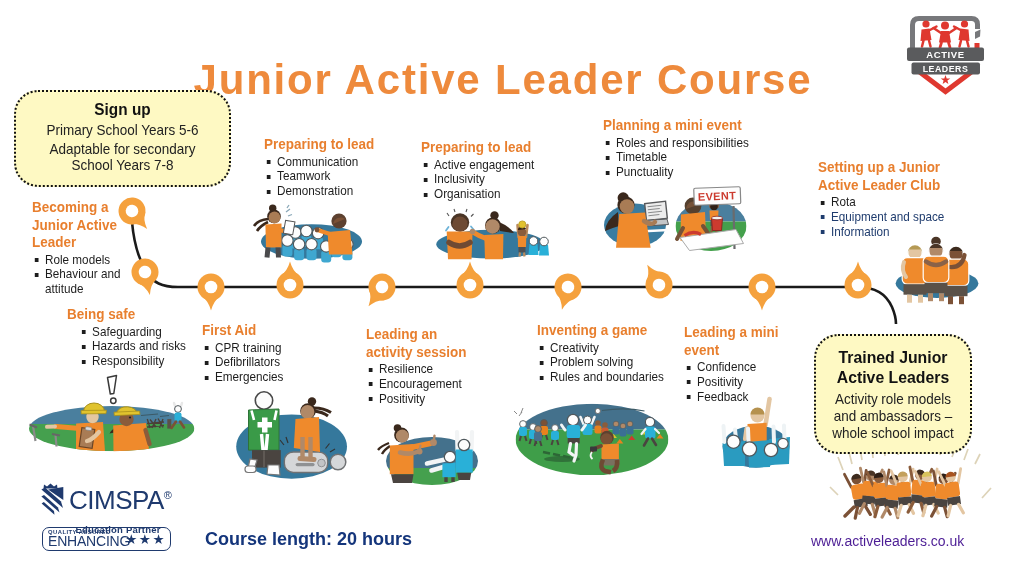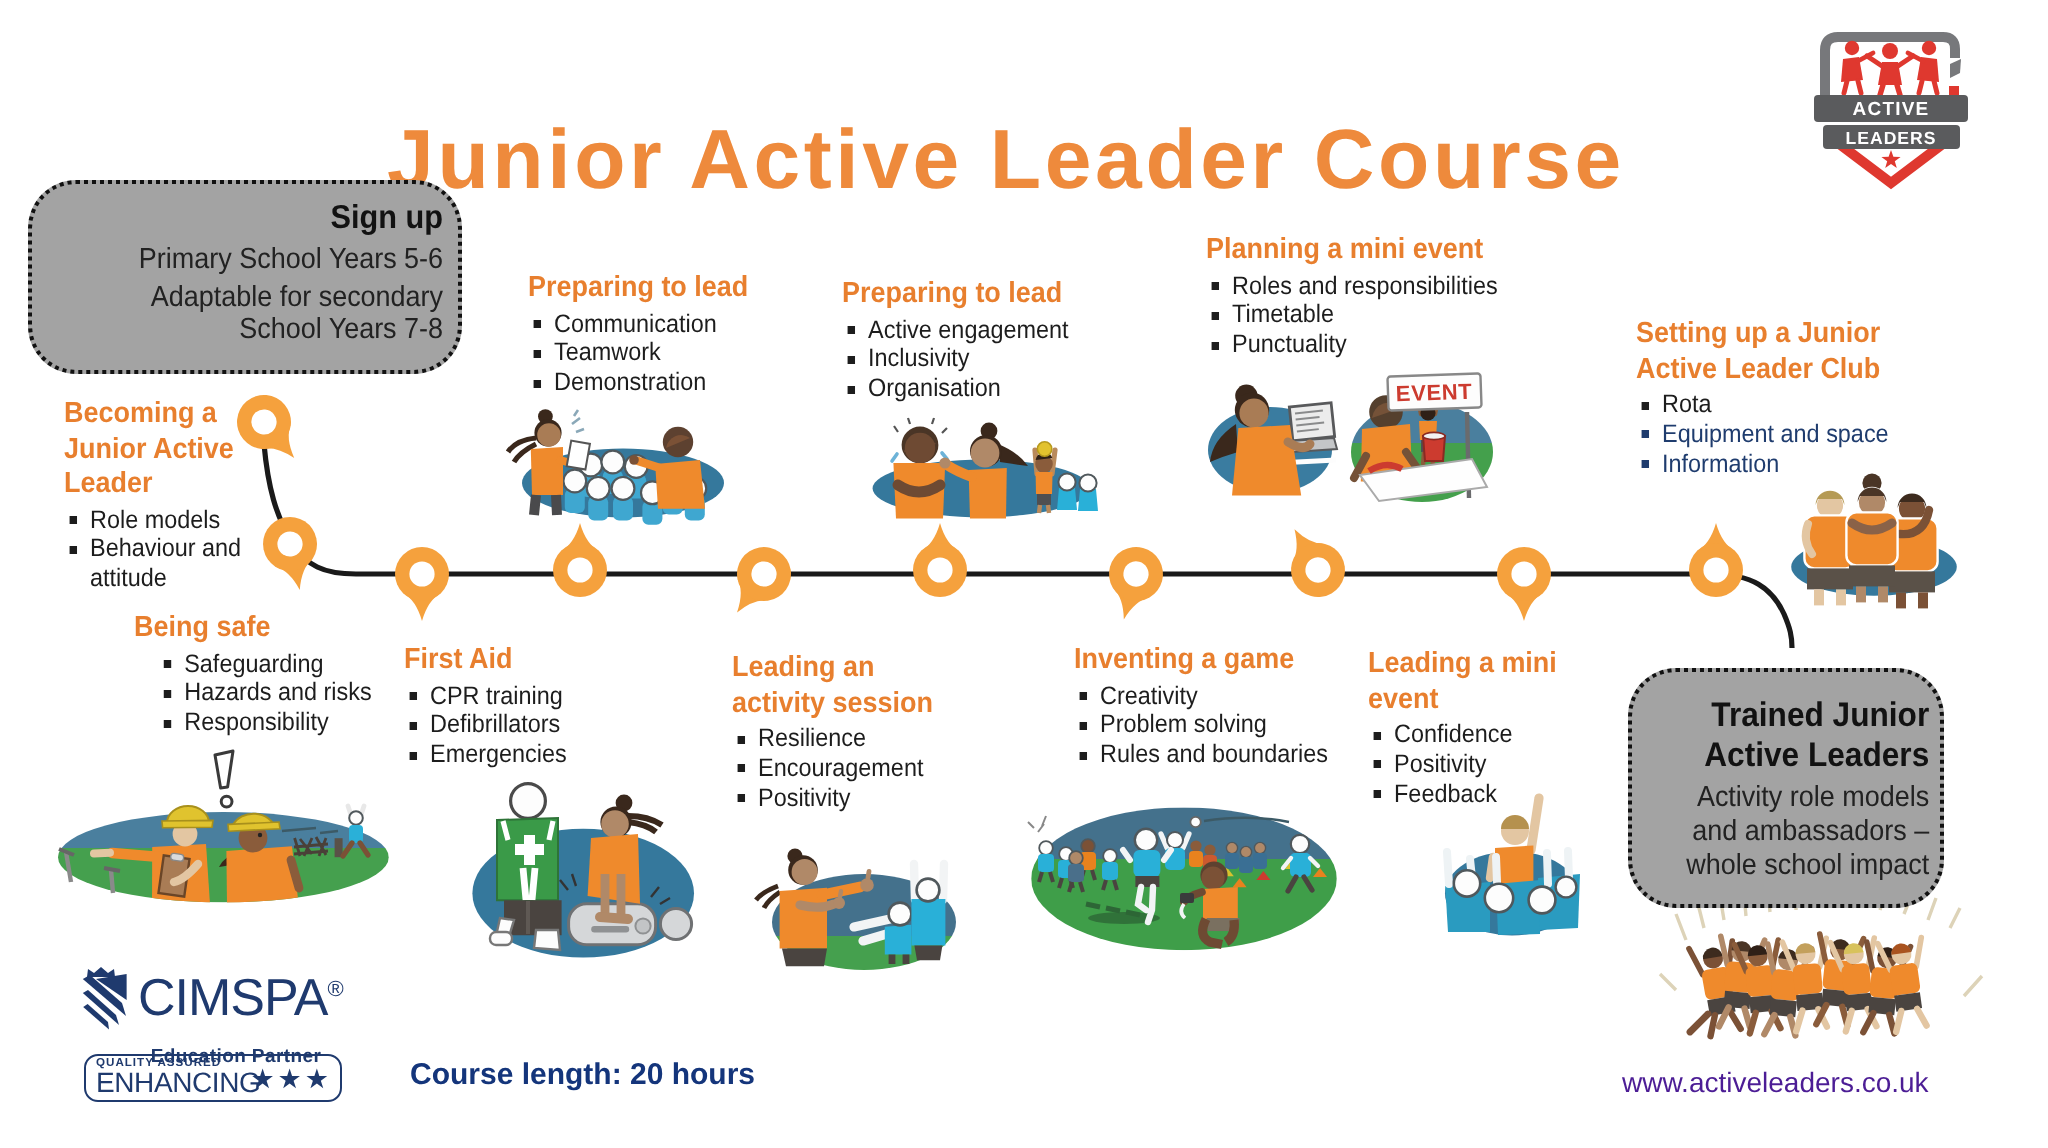--- a/index.html
+++ b/index.html
@@ -3,34 +3,34 @@
 <meta charset="utf-8">
 <style>
   html,body{margin:0;padding:0;}
   body{width:1024px;height:574px;overflow:hidden;background:#fff;
        font-family:"Liberation Sans",sans-serif;position:relative;}
   .abs{position:absolute;}
   .sec{transform:scaleX(0.93);transform-origin:0 0;}
   #signup h3,#signup p,#trained h3,#trained p{transform:scaleX(0.93);}
   #title{left:0;top:41px;width:1006px;text-align:center;
          color:#ee8a3c;font-weight:bold;font-size:42px;letter-spacing:1.8px;margin-top:15px;}
-  .obox{border:2.6px dotted #111;border-radius:24px;background:#a3a3a3;text-align:right;}
+  .obox{border:2.6px dotted #111;border-radius:24px;background:#fef9c3;text-align:center;}
   #signup{left:14px;top:90px;width:213px;height:93px;}
   #signup h3{margin:8px 0 3px 0;font-size:16.5px;color:#121212;}
   #signup p{margin:2px 0;font-size:14.5px;color:#222;line-height:16.5px;}
   #trained{left:814px;top:334px;width:154px;height:116px;}
   #trained h3{margin:12px 0 2px 0;font-size:17px;color:#121212;line-height:19.5px;}
   #trained p{margin:4px 0;font-size:14.5px;color:#222;line-height:17px;}
   .sec h4{margin:0;color:#e87f2e;font-size:14.5px;line-height:17.5px;font-weight:bold;}
   .sec ul{margin:1px 0 0 0;padding:0;list-style:none;}
   .sec li{position:relative;padding-left:14px;font-size:12.6px;line-height:14.8px;color:#1d1d1d;}
   .sec li::before{content:'';position:absolute;left:3px;top:5.5px;width:4px;height:4px;background:#1d1d1d;}
   .navy{color:#1f3c6e !important;}
   .navy::before{background:#1f3c6e !important;}
-  #course{left:205px;top:529px;font-size:15px;font-weight:bold;color:#14357b;}
+  #course{left:205px;top:529px;font-size:18px;font-weight:bold;color:#14357b;}
   #www{left:811px;top:533px;font-size:14px;color:#4c1d95;}
   #cimspa-text{left:69px;top:483px;color:#1f3a6e;}
   #cimspa-text .big{font-size:26px;font-weight:normal;letter-spacing:-0.5px;line-height:24px;}
   #cimspa-text .small{font-size:9.5px;font-weight:bold;margin-top:12px;letter-spacing:0.2px;text-align:center;width:98px;}
   #quality{left:42px;top:527px;width:122px;height:20.5px;border:1.5px solid #1f3a6e;border-radius:7px;
            color:#1f3a6e;padding:1px 0 0 5px;}
   #quality .qa{font-size:5.8px;font-weight:bold;letter-spacing:0.5px;line-height:6.5px;}
   #quality .enh{font-size:14px;font-weight:normal;letter-spacing:-0.2px;line-height:11px;}
   #quality .stars{position:absolute;right:4px;top:2.5px;font-size:13.5px;letter-spacing:1.5px;}
 </style>

